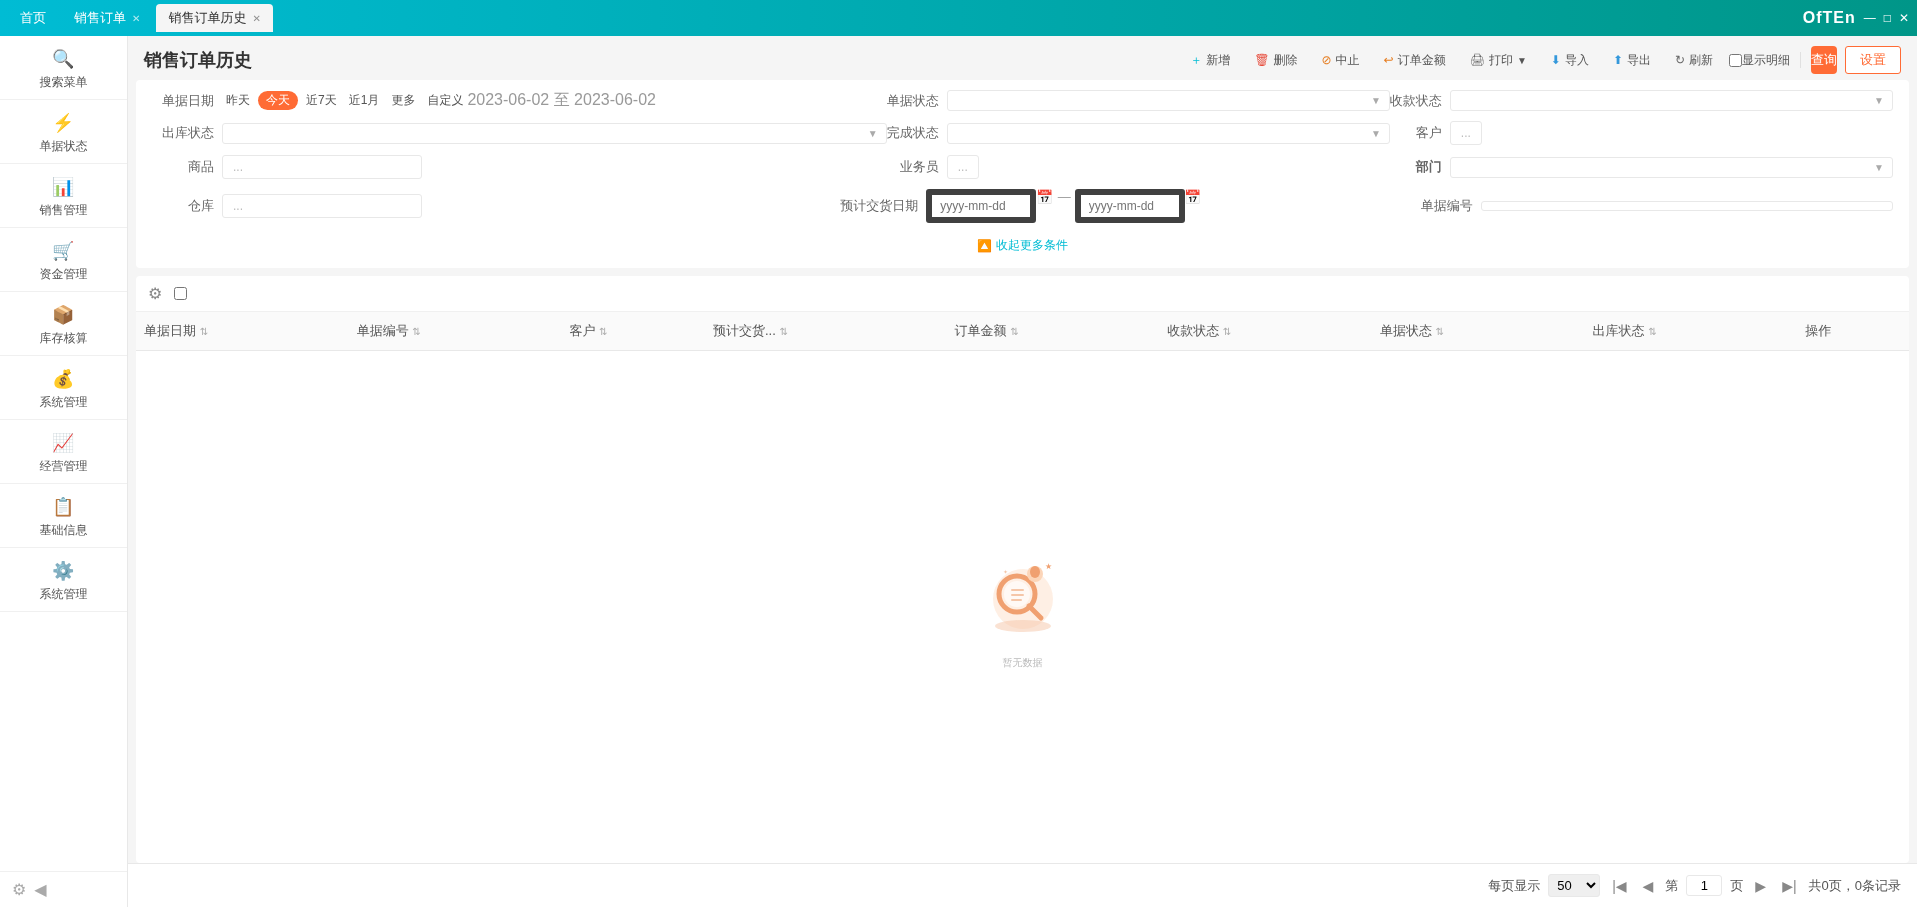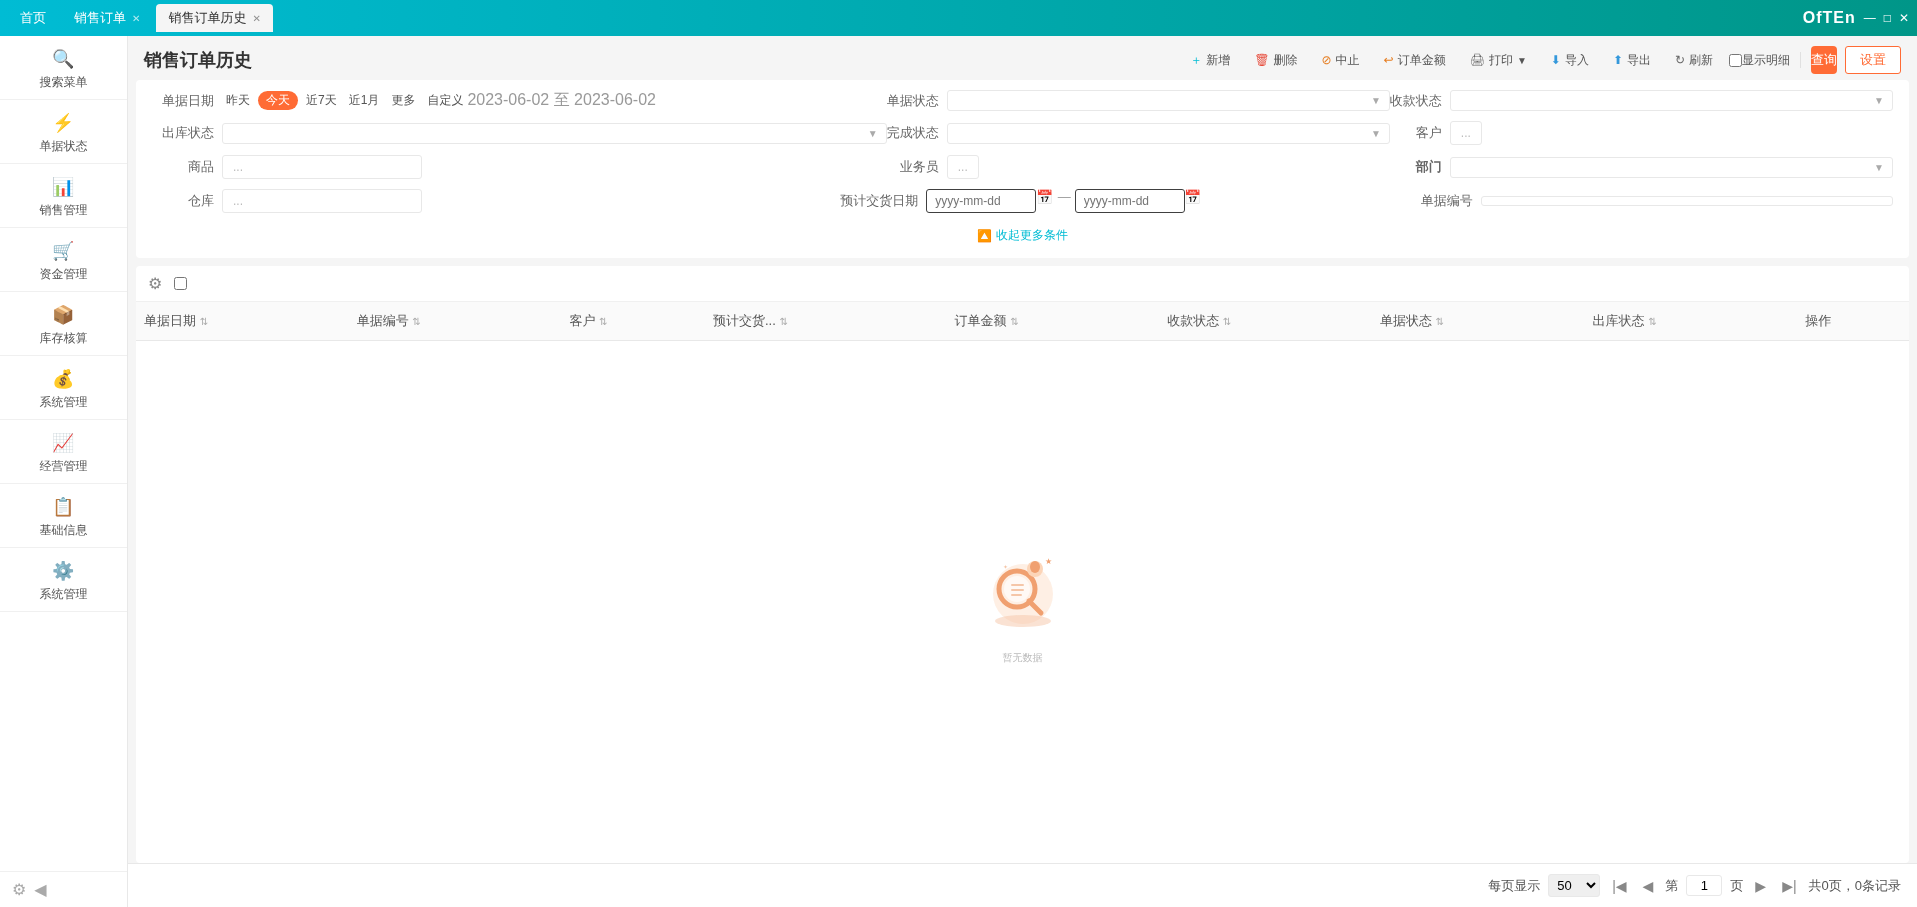--- a/index.html
+++ b/index.html
@@ -235,21 +235,21 @@
       display: flex;
       align-items: center;
       justify-content: center;
       gap: 4px;
       font-size: 12px;
       color: #00bcd4;
       cursor: pointer;
       padding: 4px 0;
     }
     .date-input {
-      border: 1px solid #404040;
+      border: 6px solid #404040;
       border-radius: 3px;
       padding: 4px 8px;
       font-size: 12px;
       color: #bbb;
       width: 110px;
     }
     .calendar-icon { color: #ff6b35; font-size: 14px; cursor: pointer; }
     .dash { margin: 0 4px; color: #999; }
 
     

